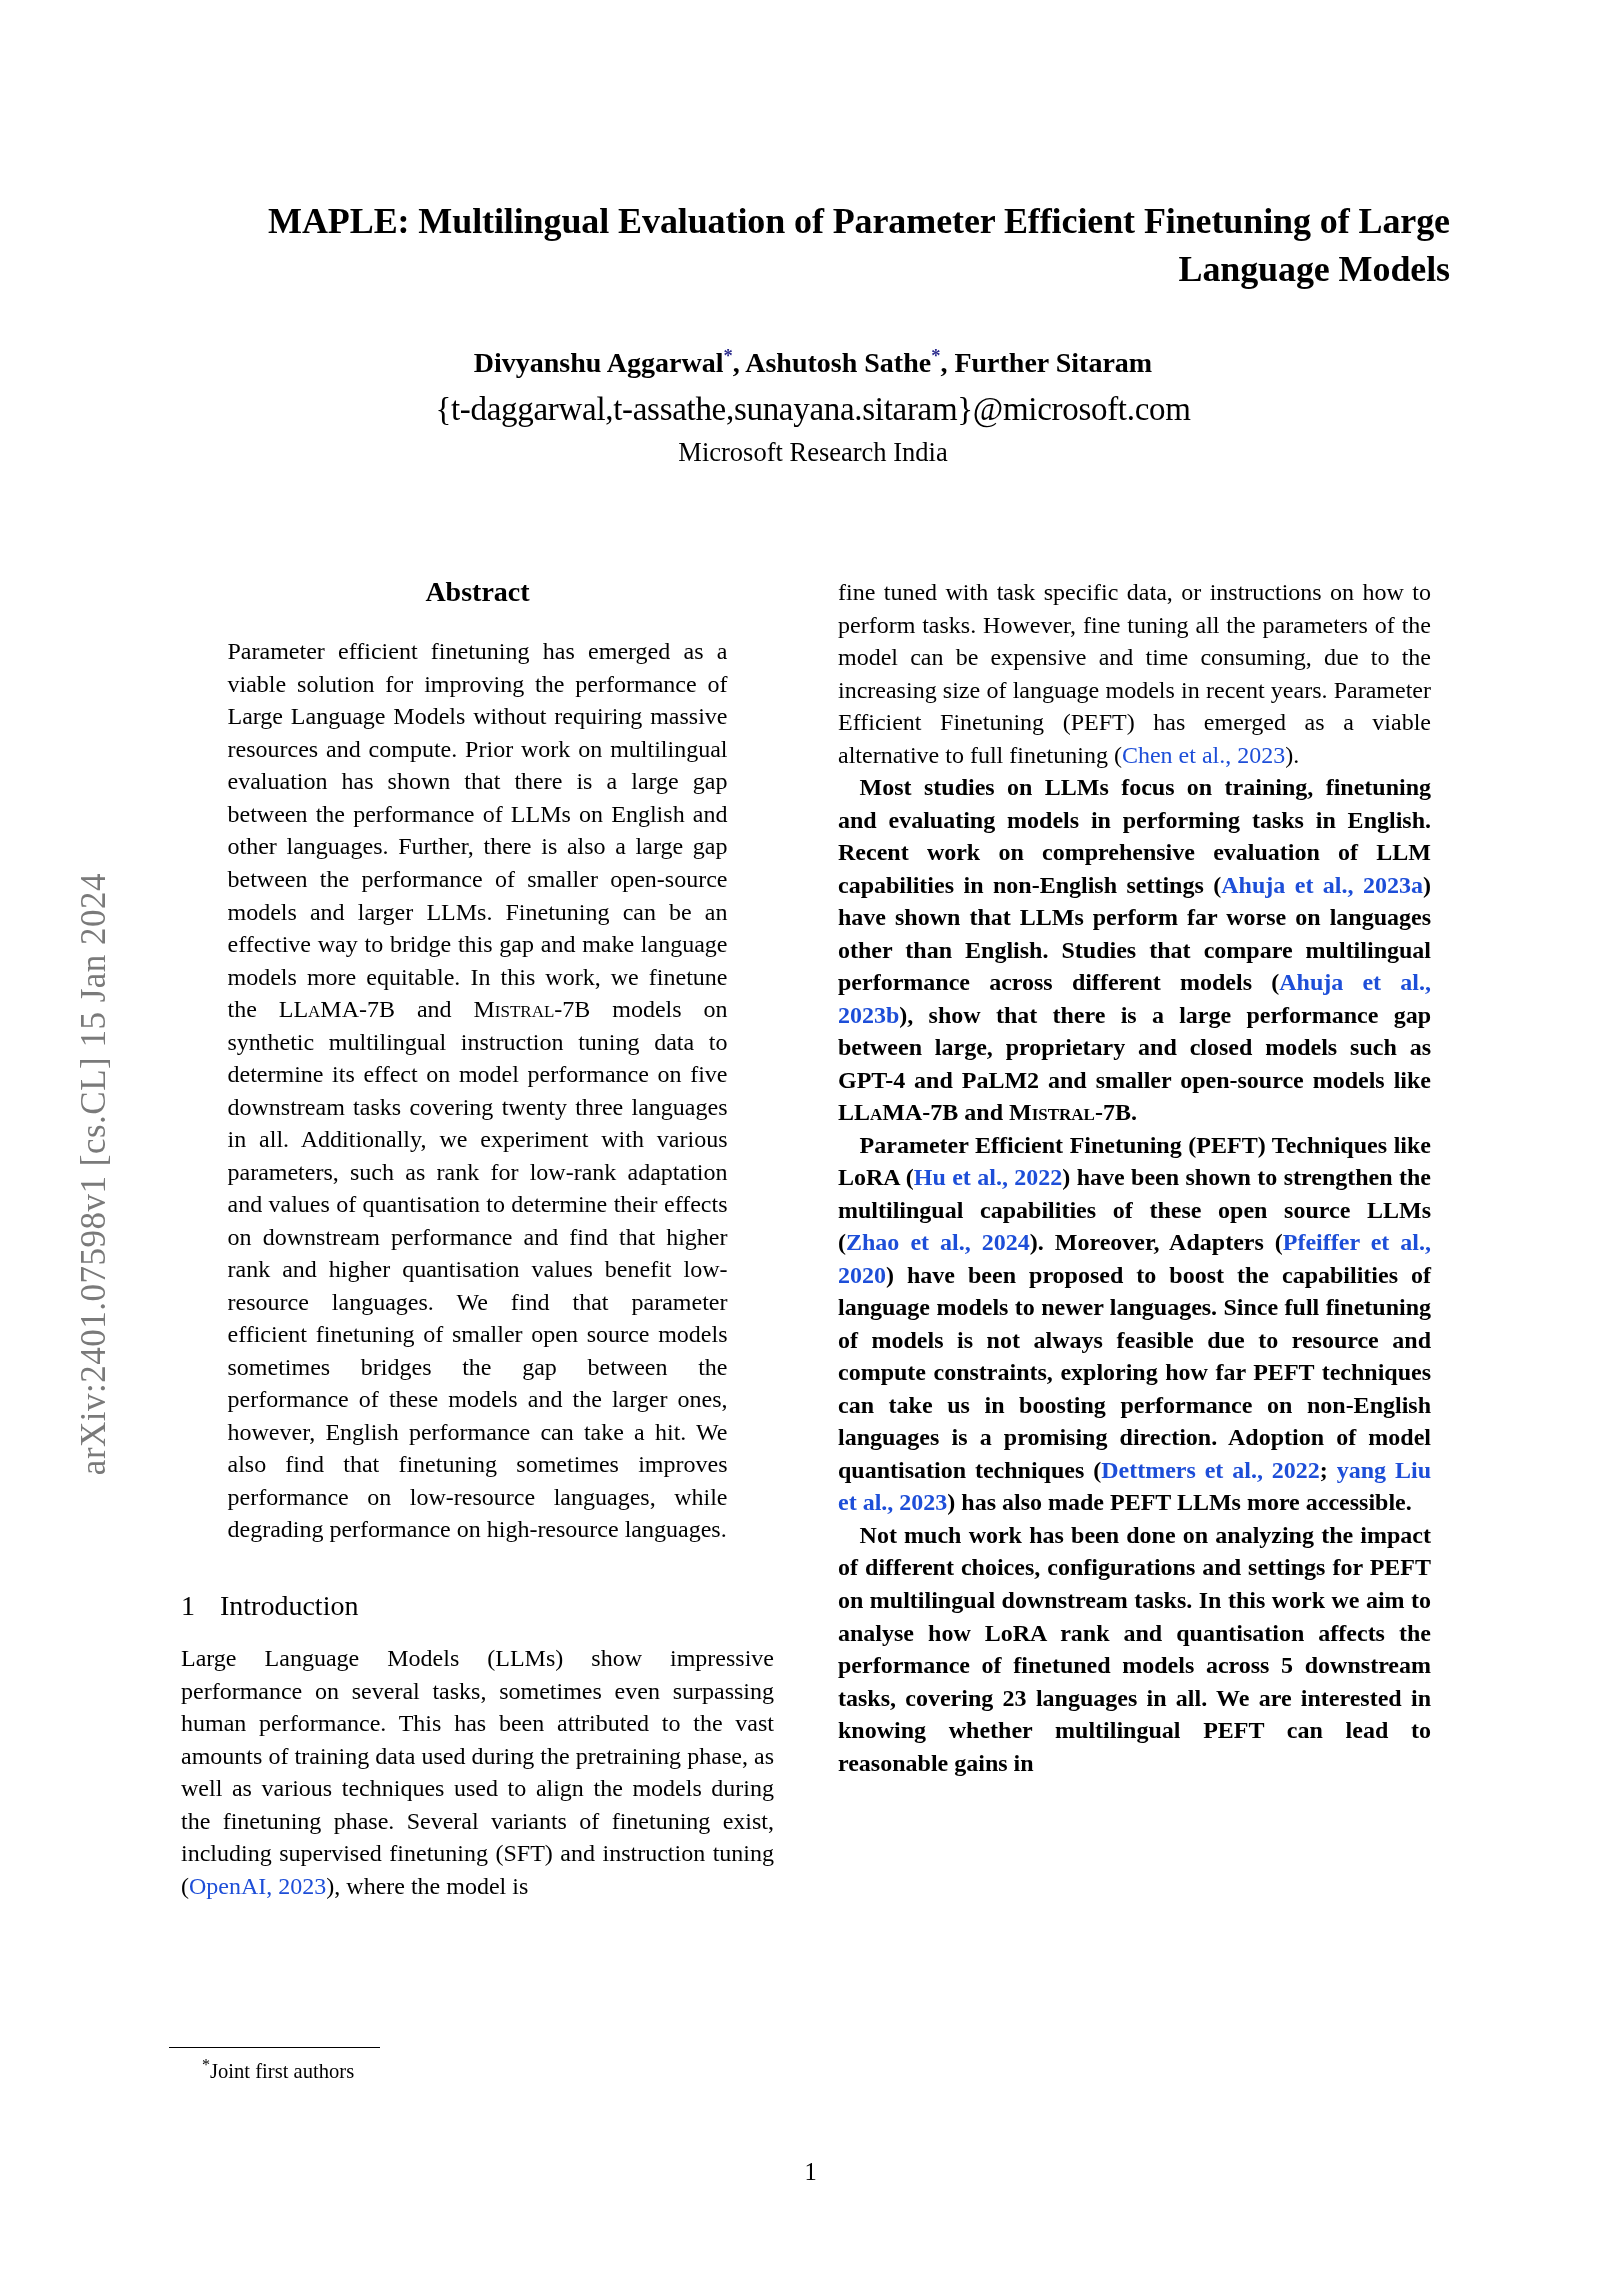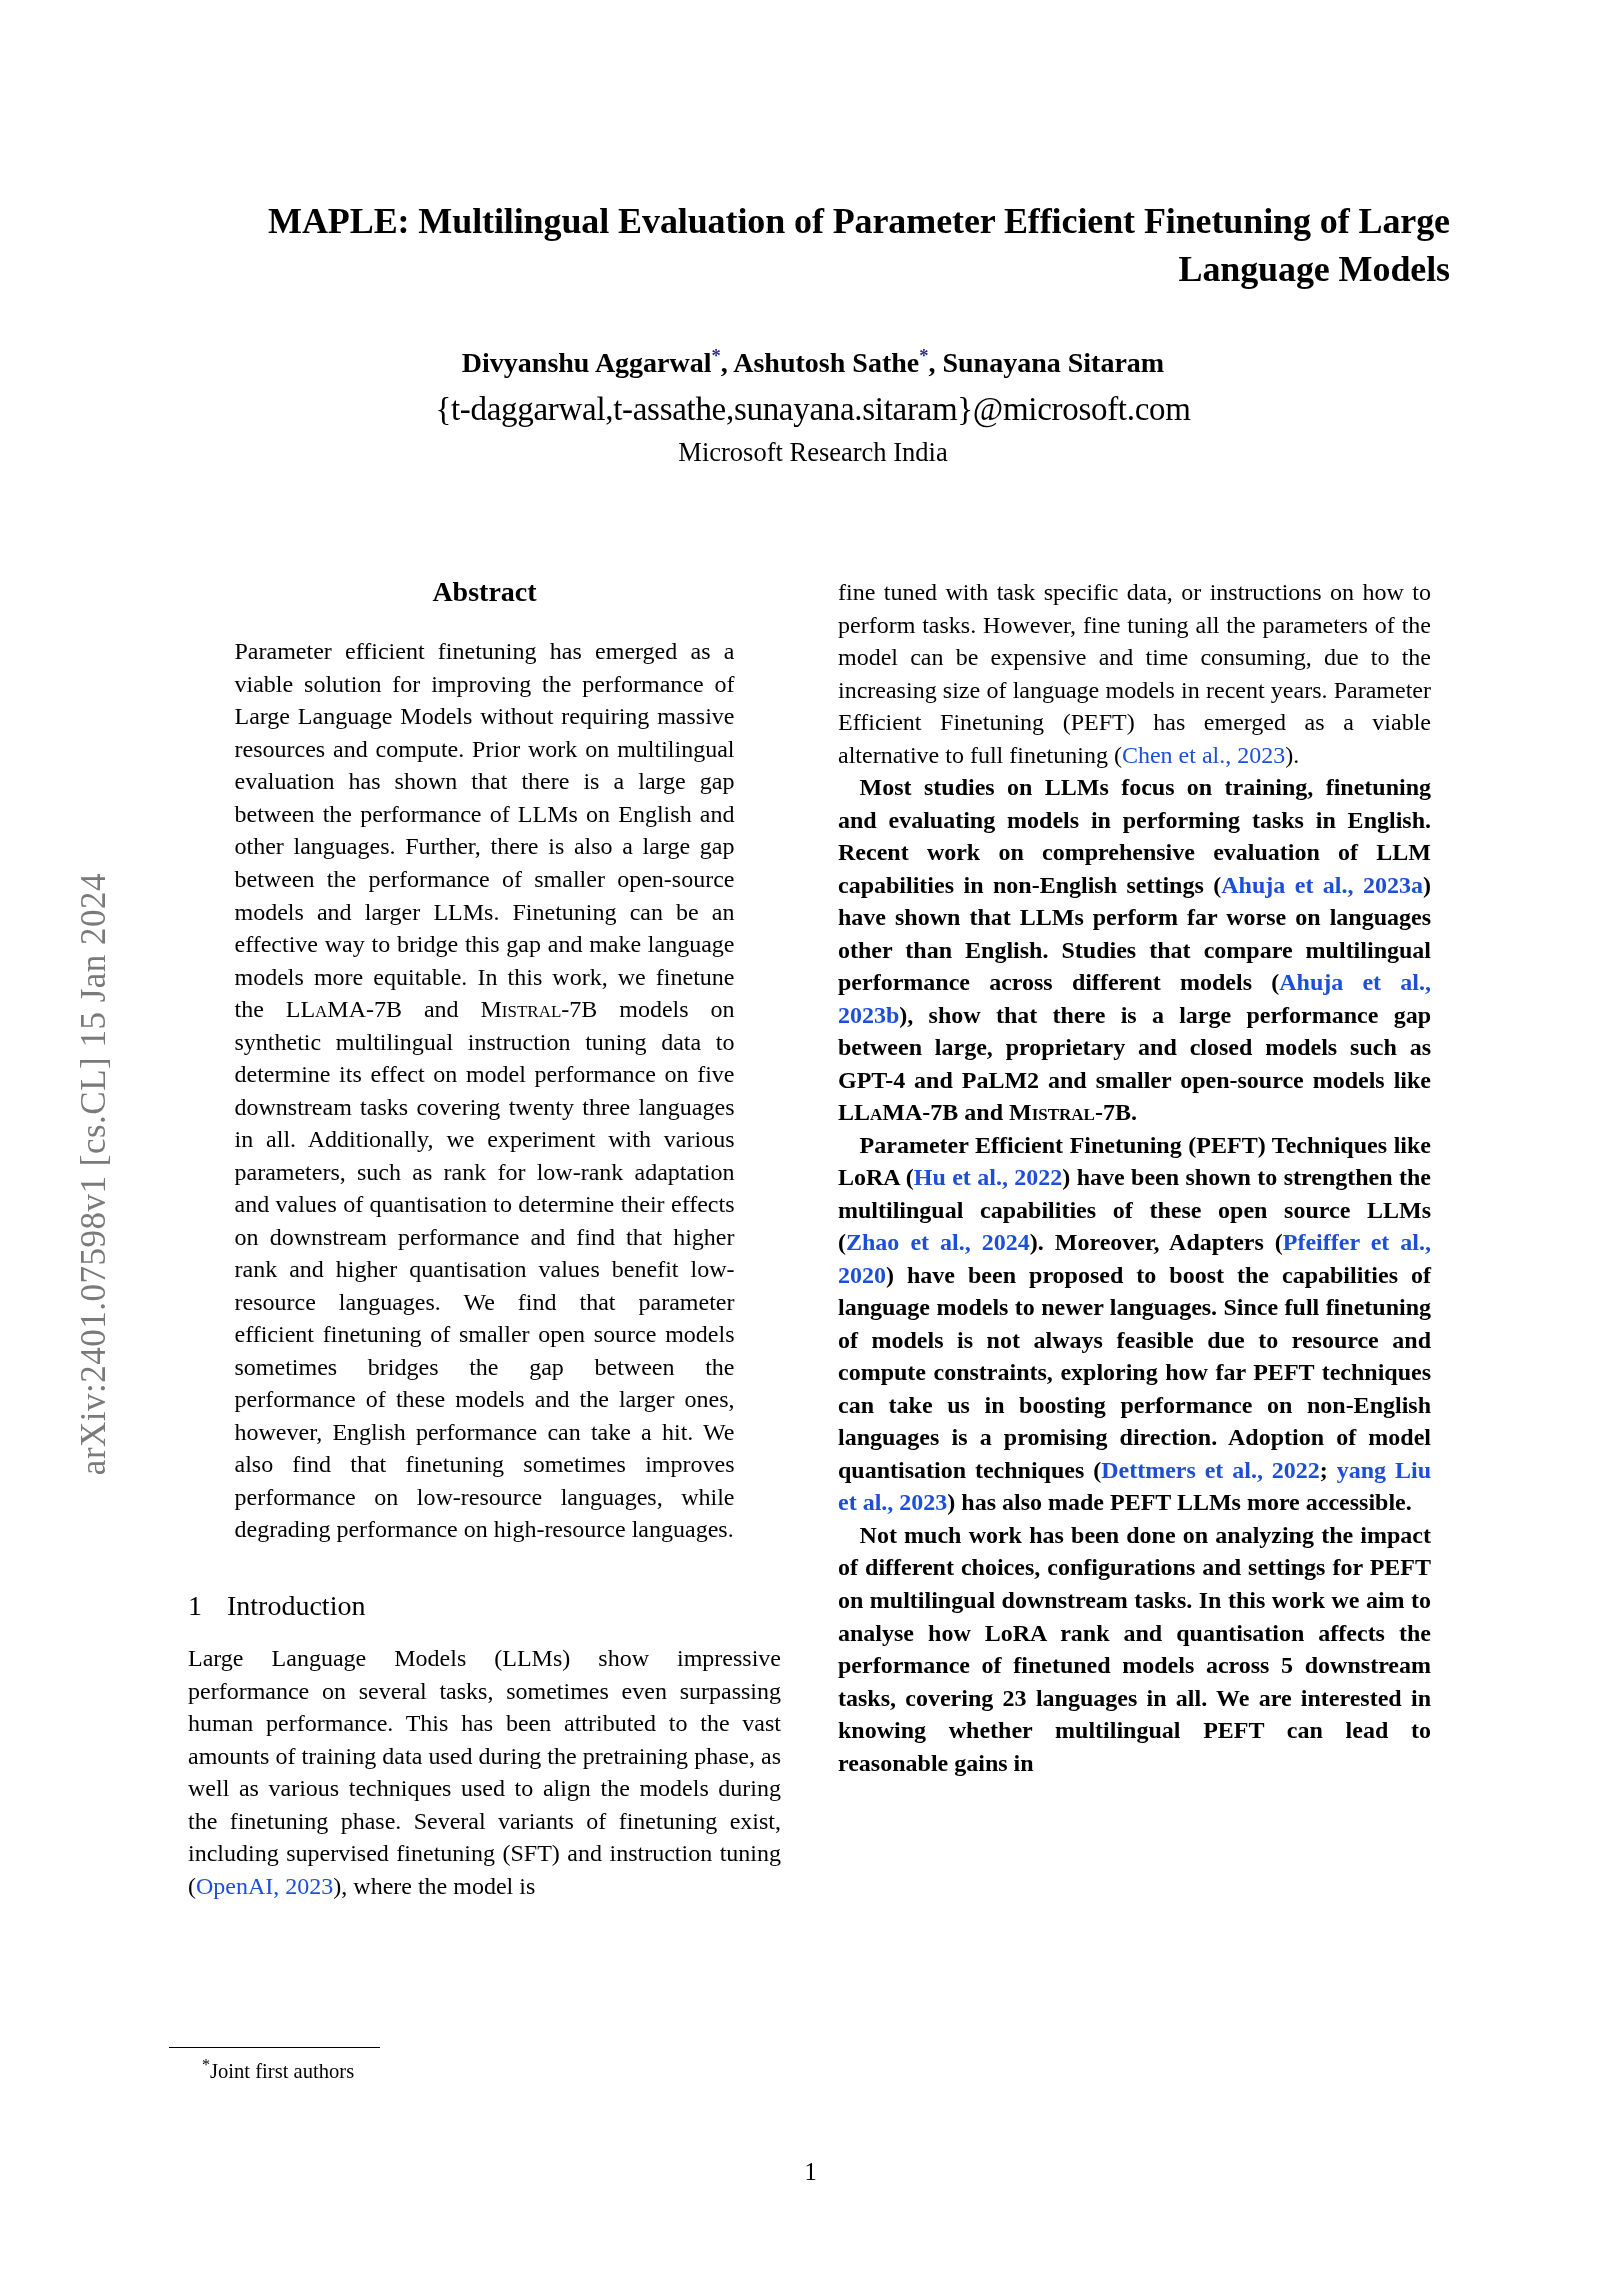--- a/index.html
+++ b/index.html
@@ -79,21 +79,21 @@
   }
   .affiliation {
     font-size: 26.5px;
     margin: 5.9px 0 0 0;
     line-height: 1.25;
   }
 
   
   .col-left {
     position: absolute;
-    left: 188px;
+    left: 181px;
     top: 576px;
     width: 593px;
   }
   .col-right {
     position: absolute;
     left: 838px;
     top: 576px;
     width: 593px;
   }
 
@@ -190,21 +190,21 @@
 
 <div class="page">
 
   <div class="arxiv-stamp">arXiv:2401.07598v1  [cs.CL]  15 Jan 2024</div>
 
   <div class="title-block">
     <h1 class="paper-title">MAPLE: Multilingual Evaluation of Parameter Efficient Finetuning of Large Language Models</h1>
   </div>
 
   <div class="author-block">
-    <p class="authors"><span>Divyanshu Aggarwal</span><sup>*</sup><span>, </span><span>Ashutosh Sathe</span><sup>*</sup><span>, </span><span>Sunayana Sitaram</span></p>
+    <p class="authors"><span>Divyanshu Aggarwal</span><sup>*</sup><span>, </span><span>Ashutosh Sathe</span><sup>*</sup><span>, </span><span>Further Sitaram</span></p>
 
     <p class="emails">{t-daggarwal,t-assathe,sunayana.sitaram}@microsoft.com</p>
 
     <p class="affiliation">Microsoft Research India</p>
   </div>
 
   <div class="col-left">
 
     <div class="abstract-wrap">
       <h2 class="abstract-heading">Abstract</h2>

